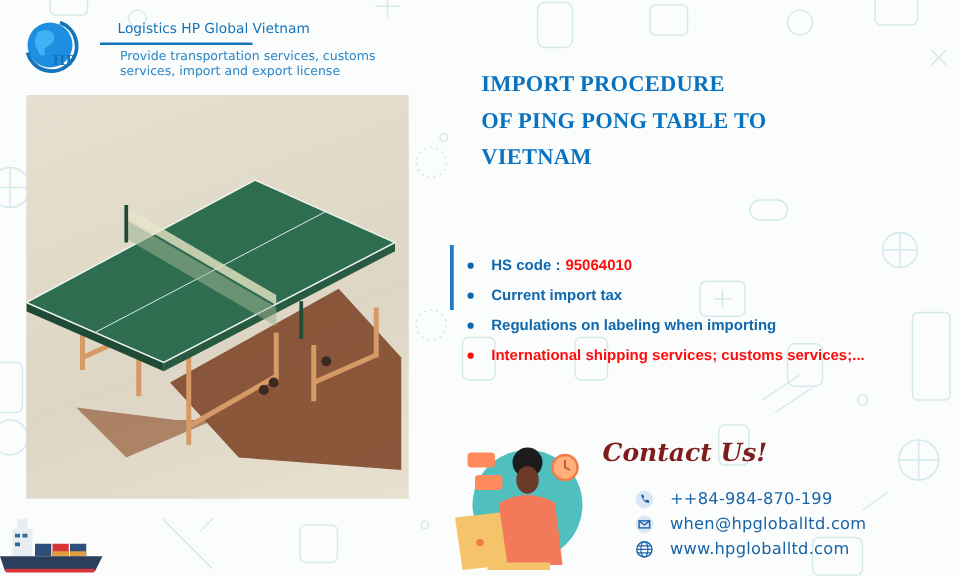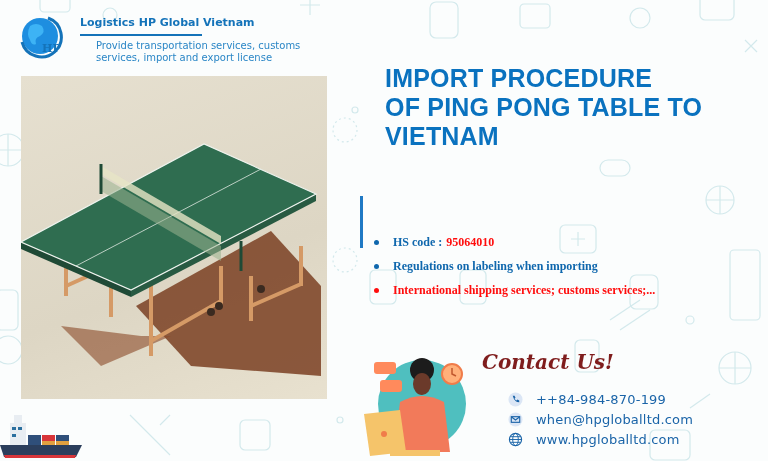--- a/index.html
+++ b/index.html
@@ -6,47 +6,47 @@
   html, body { width: 768px; height: 461px; overflow: hidden; }
   body {
     position: relative;
     background: #fbfdfd;
     font-family: "DejaVu Sans", sans-serif;
   }
   .bg-pattern { position: absolute; inset: 0; z-index: 0; }
   .brand { position: absolute; left: 12px; top: 8px; width: 300px; height: 56px; z-index: 2; }
   .brand-logo { position: absolute; left: 0; top: 4px; width: 52px; height: 52px; }
   .brand-name {
-    position: absolute; left: 68px; top: 8px;
-    font-weight: bold; font-size: 11px; color: #1473b9;
+    position: absolute; left: 82px; top: 8px;
+    font-weight: normal; font-size: 11px; color: #1473b9;
     font-family: "DejaVu Sans", sans-serif;
   }
   .brand-rule { position: absolute; left: 68px; top: 26px; width: 122px; height: 2px; background: #1473b9; }
   .brand-tag {
     position: absolute; left: 84px; top: 32px; width: 240px;
     font-size: 10px; line-height: 12px; color: #2a86c6;
     font-family: "DejaVu Sans", sans-serif;
   }
   .photo {
     position: absolute; left: 21px; top: 76px; width: 306px; height: 323px;
     background: linear-gradient(160deg, #e6e0d0 0%, #ddd6c4 60%, #e8e1cf 100%);
     z-index: 1; overflow: hidden;
   }
   .title {
-    position: absolute; left: 385px; top: 64px; width: 380px;
-    font-family: Liberation Sans, sans-serif; font-weight: bold;
-    font-size: 25px; line-height: 29px; color: #0a72bf; z-index: 2;
+    position: absolute; left: 385px; top: 53px; width: 380px;
+    font-family: Liberation Serif, serif; font-weight: bold;
+    font-size: 18px; line-height: 29px; color: #0a72bf; z-index: 2;
     letter-spacing: 0.2px;
   }
   .title div { white-space: nowrap; }
   .vbar { position: absolute; left: 360px; top: 196px; width: 3px; height: 52px; background: #1f79c4; z-index: 2; }
   .bullets {
     position: absolute; left: 372px; top: 200px; z-index: 2;
     list-style: none;
-    font-family: Liberation Serif, serif; font-size: 12px; font-weight: bold; margin-top: 30px;
+    font-family: Liberation Sans, sans-serif; font-size: 12px; font-weight: bold;
   }
   .bullets li { height: 24px; line-height: 20px; white-space: nowrap; display: flex; align-items: center; }
   .bullets .dot { width: 5px; height: 5px; border-radius: 50%; margin-right: 14px; margin-left: 2px; display: inline-block; }
   .c-blue { color: #0f67ad; }
   .c-red { color: #ff0d0d; }
   .dot-blue { background: #0f67ad; }
   .dot-red { background: #ff0d0d; }
   .contact-illus { position: absolute; left: 360px; top: 352px; width: 116px; height: 109px; z-index: 2; }
   .contact-title {
     position: absolute; left: 482px; top: 350px; z-index: 2;
@@ -146,20 +146,24 @@
 <div class="vbar"></div>
 
 <ul class="bullets">
   <li class="c-blue">
     <span class="dot dot-blue"></span>
     <span>HS code : </span>
     <span class="c-red" style="margin-left:4px">95064010</span>
   </li>
   <li class="c-blue">
     <span class="dot dot-blue"></span>
+    <span>Current import tax</span>
+  </li>
+  <li class="c-blue">
+    <span class="dot dot-blue"></span>
     <span>Regulations on labeling when importing</span>
   </li>
   <li class="c-red">
     <span class="dot dot-red"></span>
     <span>International shipping services; customs services;...</span>
   </li>
 </ul>
 
 <svg class="contact-illus" viewBox="0 0 116 109">
   <circle cx="62" cy="52" r="44" fill="#4fbfbf"></circle>

